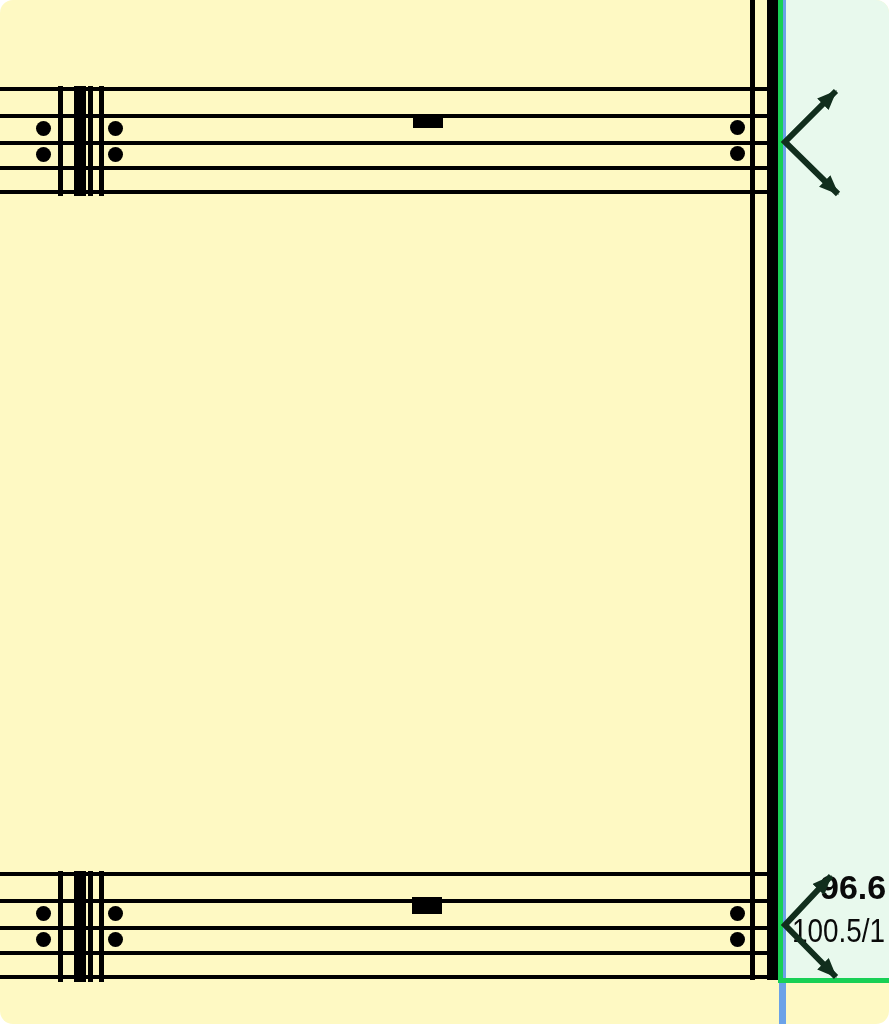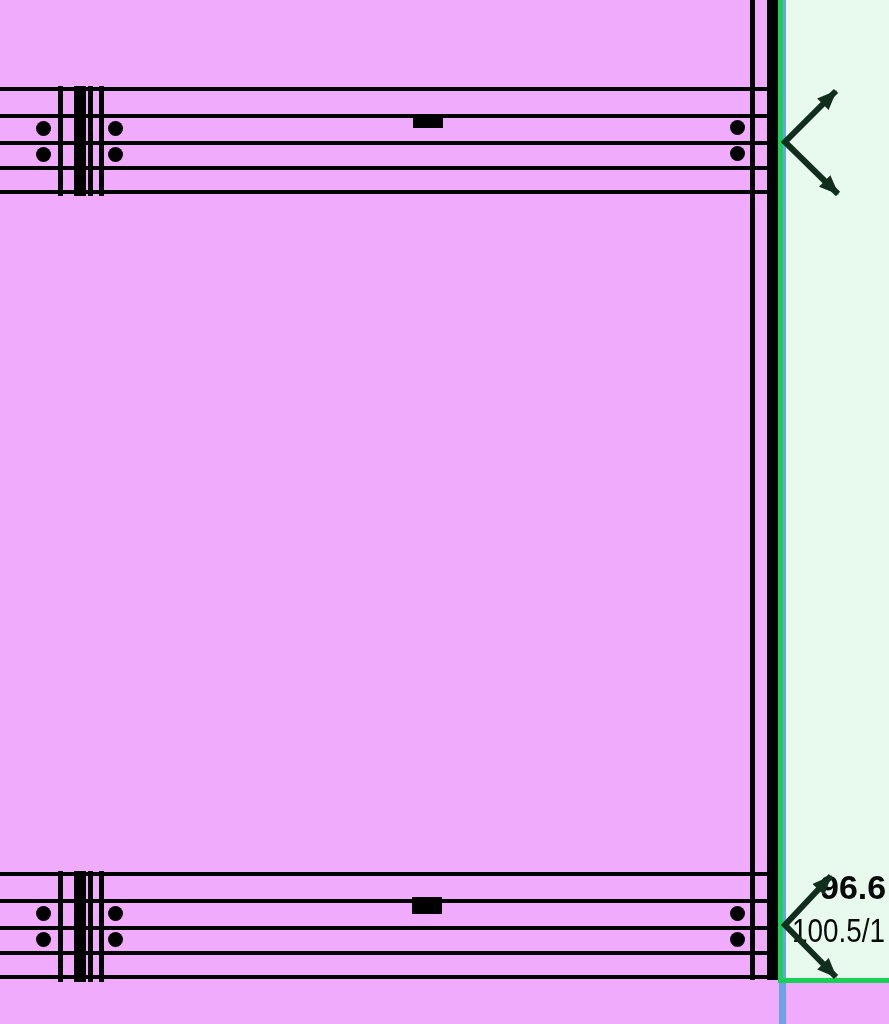--- a/index.html
+++ b/index.html
@@ -33,21 +33,21 @@
   #annotation-svg {
     position: absolute;
     left: 0; top: 0;
     z-index: 6;
     pointer-events: none;
   }
 </style>
 </head>
 <body>
 
-<div id="viewport" style="width: 889px; height: 1024px; background: #f0abfc;">
+<div id="viewport" style="width: 889px; height: 1024px; background: #fef9c3; border-radius: 13px;">
   <div id="entities">
       <div class="g-rect" style="left: 786px; top: 0px; width: 103px; height: 978px; background: rgb(232, 249, 237);"></div>
       <div class="g-rect" style="left: 778.5px; top: 0px; width: 7.5px; height: 1024px; background: rgb(107, 162, 232);"></div>
       <div class="g-rect" style="left: 778px; top: 0px; width: 5px; height: 980px; background: rgb(24, 208, 85);"></div>
       <div class="g-rect" style="left: 750px; top: 0px; width: 5px; height: 980px; background: rgb(0, 0, 0);"></div>
       <div class="g-rect" style="left: 767px; top: 0px; width: 11px; height: 980px; background: rgb(0, 0, 0);"></div>
       <div class="g-rect" style="left: 778px; top: 978px; width: 111px; height: 4.6px; background: rgb(24, 208, 85);"></div>
       <div class="g-rect" style="left: 0px; top: 87px; width: 770px; height: 4px; background: rgb(0, 0, 0);"></div>
       <div class="g-rect" style="left: 0px; top: 114px; width: 770px; height: 4px; background: rgb(0, 0, 0);"></div>
       <div class="g-rect" style="left: 0px; top: 141px; width: 770px; height: 4px; background: rgb(0, 0, 0);"></div>

